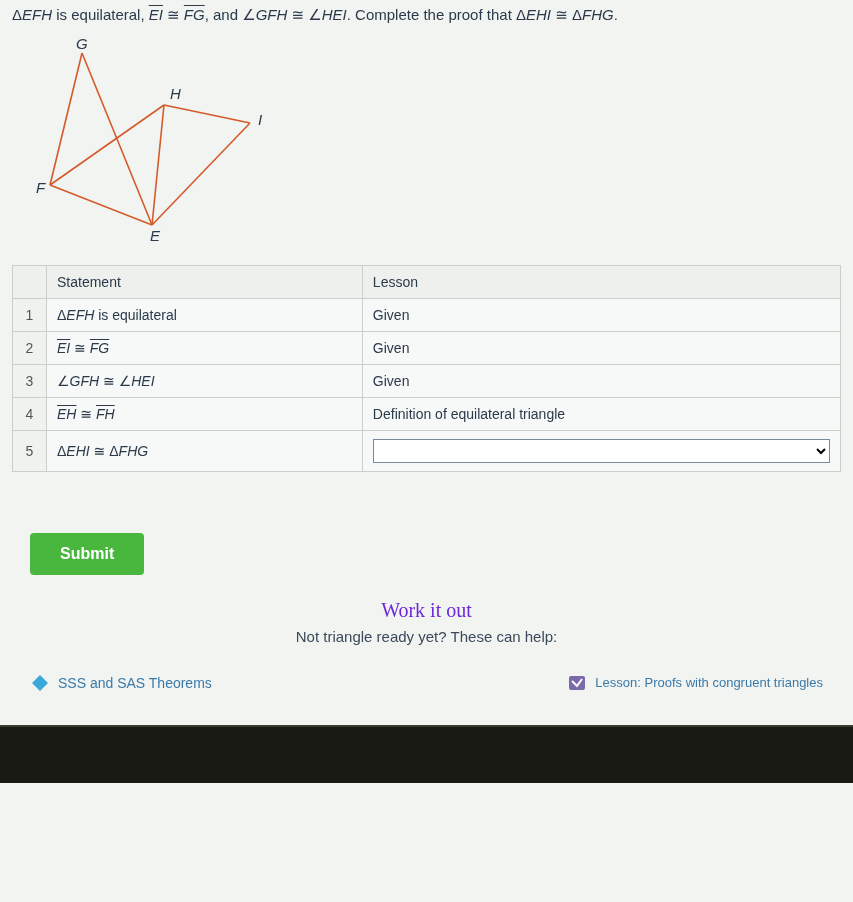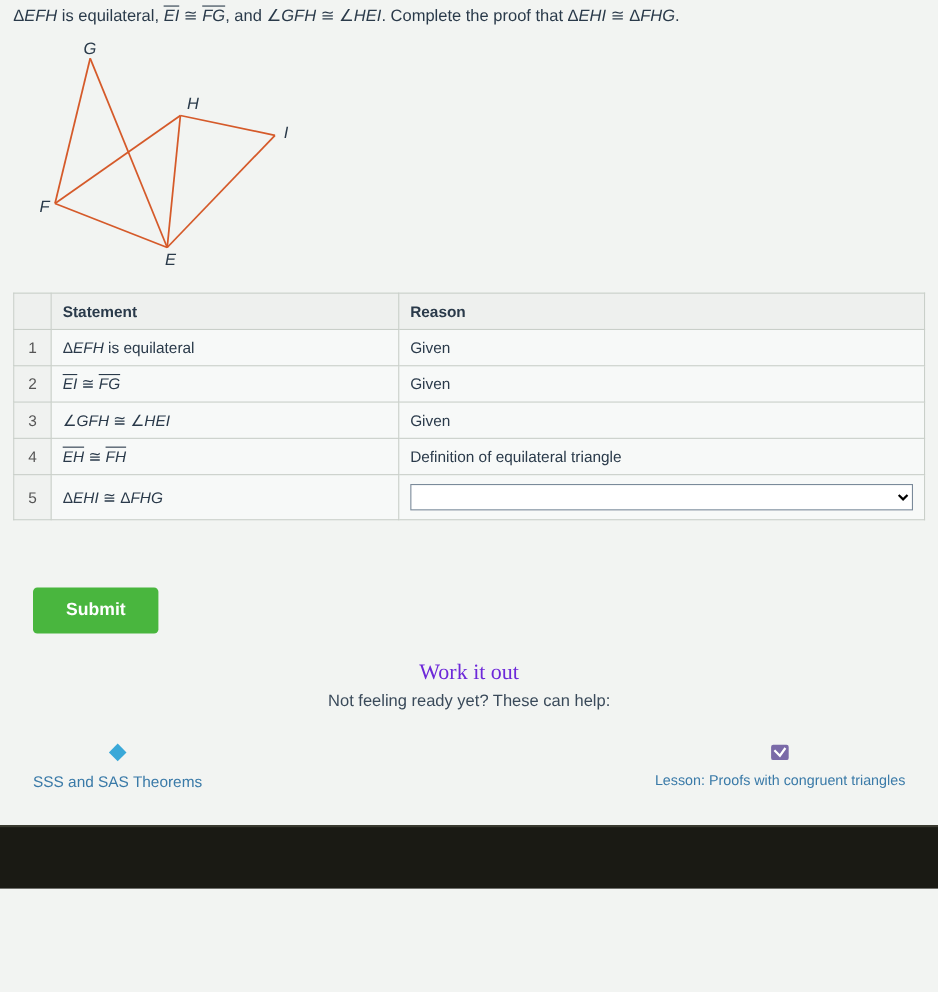--- a/index.html
+++ b/index.html
@@ -28,21 +28,21 @@
   }
   table.proof th, table.proof td {
     border: 1px solid #c9cfc9;
     padding: 8px 10px;
     text-align: left;
     font-size: 14px;
     color: #2a3a4a;
   }
   table.proof th {
     background: #eef0ee;
-    font-weight: bold;
+    font-weight: normal;
   }
   table.proof td.num {
     width: 34px;
     text-align: center;
     color: #555;
     background: #f0f2f0;
   }
   .reason-select {
     width: 100%;
     height: 24px;
@@ -80,21 +80,20 @@
     justify-content: space-between;
     align-items: center;
     padding: 10px 18px 14px 18px;
   }
   .help-link {
     display: flex;
     align-items: center;
     gap: 8px;
     color: #3a7aa8;
     font-size: 14px;
-    flex-direction: column;
   }
   .help-link.right { color: #3a7aa8; font-size: 13px; }
   .icon-diamond, .icon-lesson {
     width: 20px; height: 20px; display: inline-block;
   }
   .bottom-bar {
     height: 58px;
     background: #1a1a14;
     margin-top: 18px;
     border-top: 2px solid #3a3a30;
@@ -127,21 +126,21 @@
         <text x="118" y="206">E</text>
       </g>
     </svg>
   </div>
 
   <table class="proof">
     <thead>
       <tr>
         <th class="num"></th>
         <th>Statement</th>
-        <th>Reason</th>
+        <th>Lesson</th>
       </tr>
     </thead>
     <tbody>
       <tr>
         <td class="num">1</td>
         <td><span>Δ</span><i>EFH</i><span> is equilateral</span></td>
         <td>Given</td>
       </tr>
       <tr>
         <td class="num">2</td>
@@ -169,21 +168,21 @@
       </tr>
     </tbody>
   </table>
 
   <div class="submit-row">
     <button class="btn-submit">Submit</button>
   </div>
 
   <div class="workout">
     <div class="workout-title">Work it out</div>
-    <div class="workout-sub">Not feeling ready yet? These can help:</div>
+    <div class="workout-sub">Not triangle ready yet? These can help:</div>
   </div>
 
   <div class="help-row">
     <div class="help-link">
       <span class="icon-diamond">
         <svg width="20" height="20" viewBox="0 0 20 20">
             <polygon points="10,2 18,10 10,18 2,10" fill="#3aa8d8"></polygon>
           </svg>
       </span>
       <span>SSS and SAS Theorems</span>

